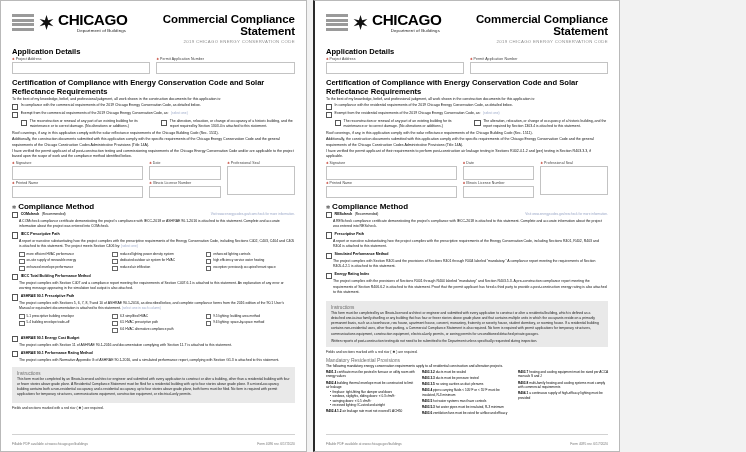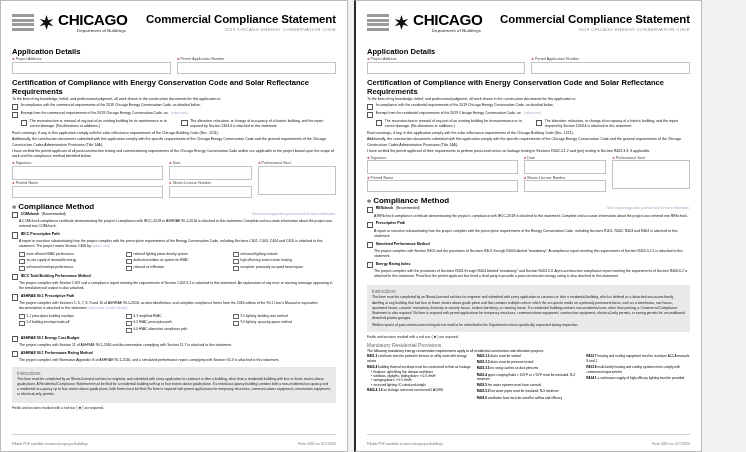--- a/index.html
+++ b/index.html
@@ -3,21 +3,21 @@
 <meta charset="utf-8">
 <style>
   html,body{margin:0;padding:0;}
   body{
     width:746px;height:452px;
     background:#f2f2f2;
     font-family:"Liberation Sans", sans-serif;
     color:#000;
     overflow:hidden;
   }
-  .spread{display:flex;gap:6px;width:702px;height:452px;}
+  .spread{display:flex;gap:6px;width:620px;height:452px;}
   .page{
     position:relative;
     background:#ffffff;
     border:1px solid #b9b9b9;
     box-sizing:border-box;
     overflow:hidden;
   }
   .page.left{width:373px;height:452px;padding:7px 11px 0 11px;}
   .page.right{width:373px;height:452px;padding:7px 11px 0 11px;}
   .page.right{border-left:2px solid #2a2a2a;}

